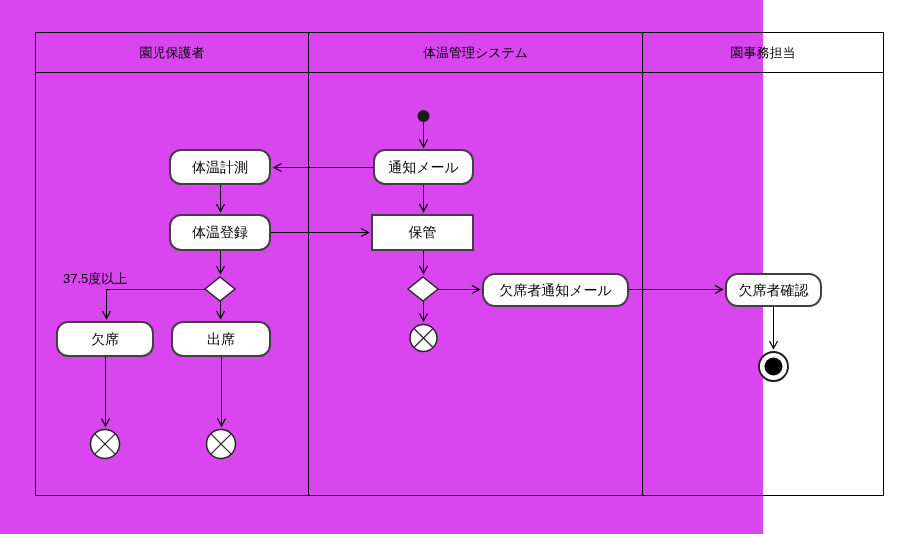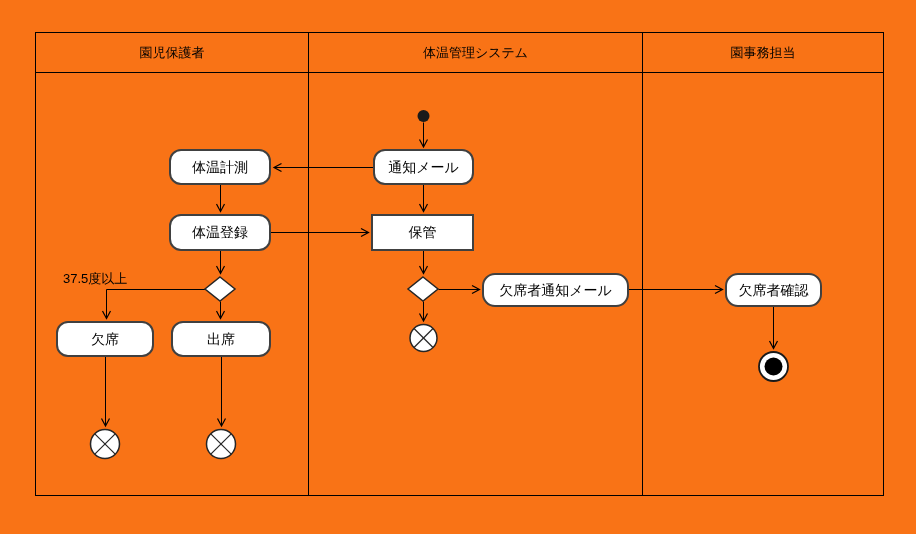--- a/index.html
+++ b/index.html
@@ -2,23 +2,23 @@
 <html><head>
 <meta charset="utf-8">
 <style>
   html, body {
     margin: 0;
     padding: 0;
     background: #ffffff;
   }
   .canvas {
     position: relative;
-    width: 916px;
+    width: 763px;
     height: 534px;
-    background: #f97316;
+    background: #d946ef;
     font-family: "Liberation Sans", "DejaVu Sans", sans-serif;
   }
   svg text {
     font-family: "Liberation Sans", "DejaVu Sans", sans-serif;
     fill: #000000;
   }
   .lane-label { font-size: 13px; }
   .node-label { font-size: 14px; }
   .edge-label { font-size: 13px; }
   .node-box {

